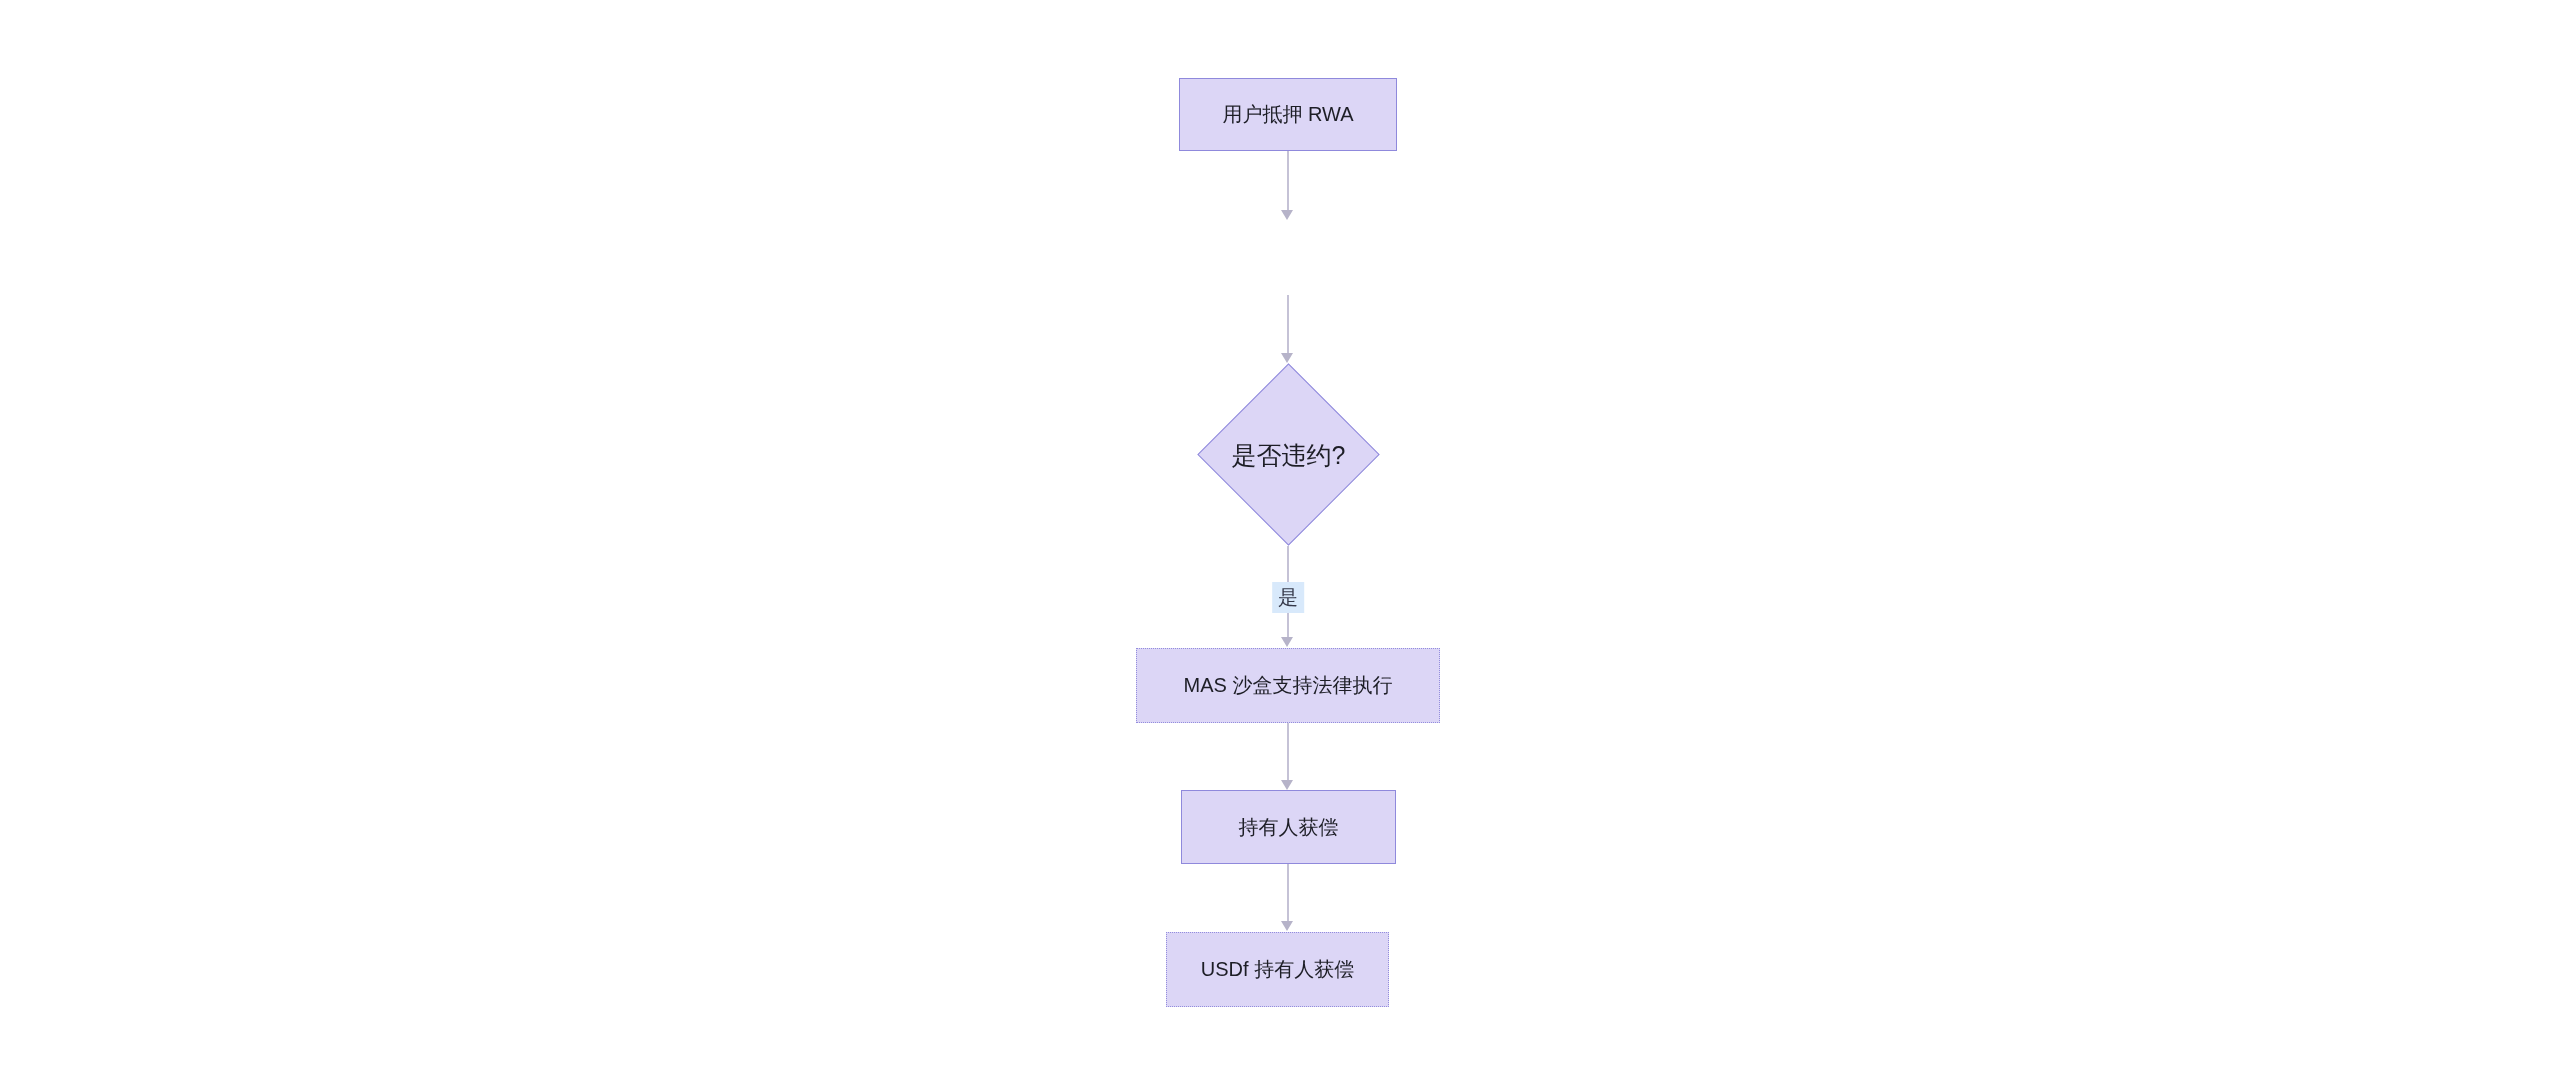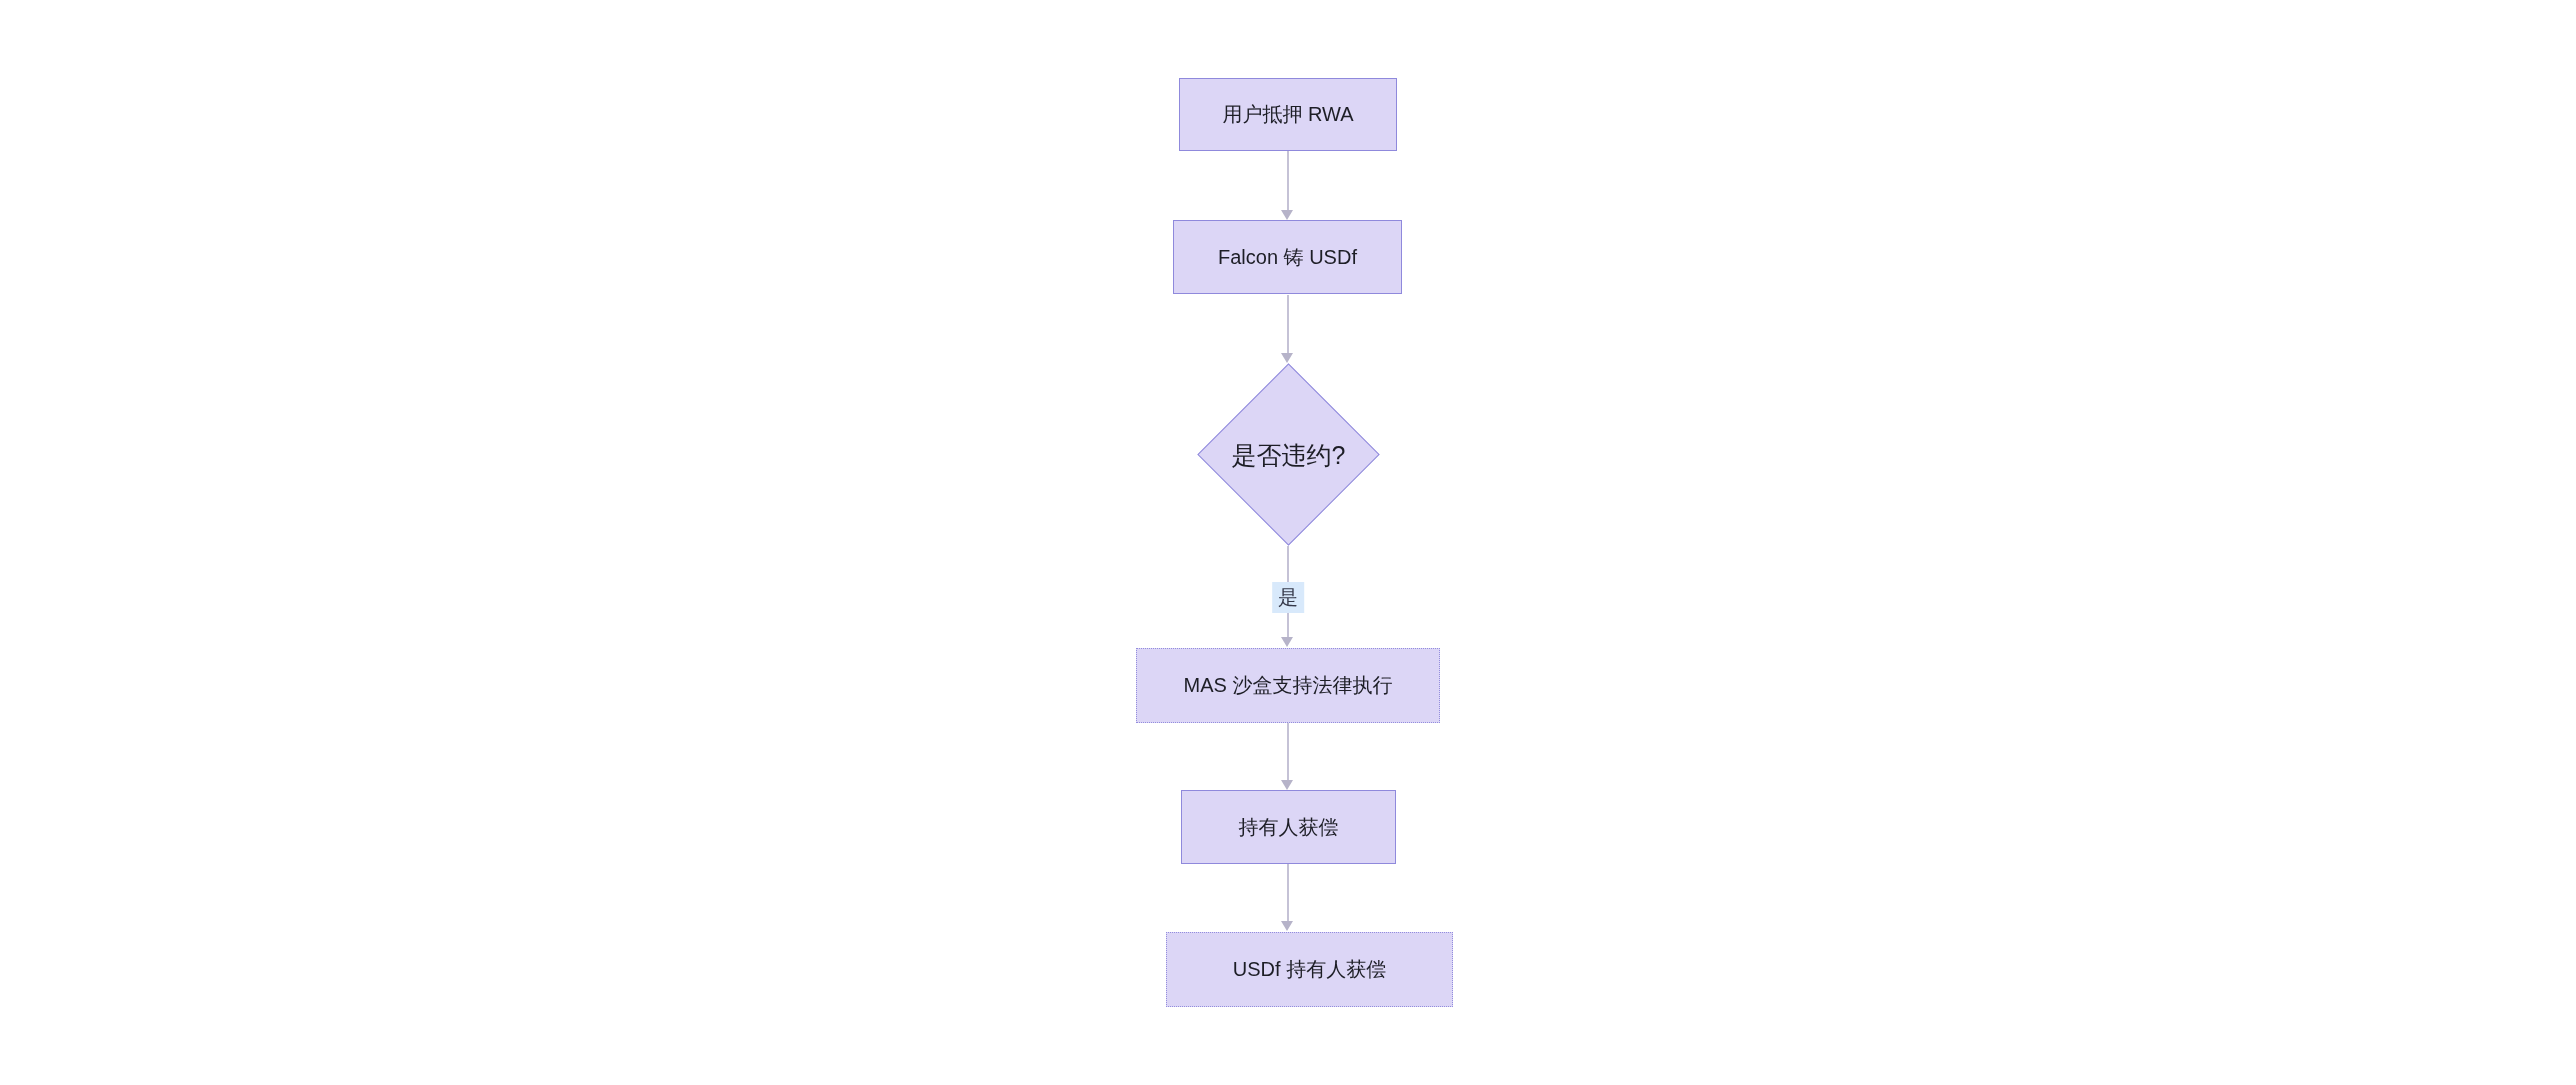--- a/index.html
+++ b/index.html
@@ -82,23 +82,20 @@
 
 <div class="canvas">
 
   <div class="node" style="left:1179px; top:78px; width:218px; height:73px;">
     <span>用户抵押 RWA</span>
   </div>
 
   <div class="edge-line" style="left:1287px; top:151px; height:59px;"></div>
   <div class="arrowhead" style="left:1281px; top:210px;"></div>
 
-  <div class="node" style="left:1173px; top:220px; width:229px; height:74px;">
-    <span>Falcon 铸 USDf</span>
-  </div>
 
   <div class="edge-line" style="left:1287px; top:295px; height:59px;"></div>
   <div class="arrowhead" style="left:1281px; top:353px;"></div>
 
   <div class="diamond-shape" style="left:1224px; top:390px;"></div>
   <div class="diamond-label" style="left:1197px; top:364px; width:183px; height:182px;">是否违约?</div>
 
   <div class="edge-line" style="left:1287px; top:546px; height:91px;"></div>
   <div class="edge-label" style="left:1288px; top:582px;">是</div>
   <div class="arrowhead" style="left:1281px; top:637px;"></div>
@@ -110,18 +107,18 @@
   <div class="edge-line" style="left:1287px; top:723px; height:57px;"></div>
   <div class="arrowhead" style="left:1281px; top:780px;"></div>
 
   <div class="node" style="left:1181px; top:790px; width:215px; height:74px;">
     <span>持有人获偿</span>
   </div>
 
   <div class="edge-line" style="left:1287px; top:864px; height:57px;"></div>
   <div class="arrowhead" style="left:1281px; top:921px;"></div>
 
-  <div class="node dashed" style="left:1166px; top:932px; width:287px; height:75px;">
+  <div class="node dashed" style="left:1166px; top:932px; width:223px; height:75px;">
     <span>USDf 持有人获偿</span>
   </div>
 
 </div>
 
 
 </body></html>

